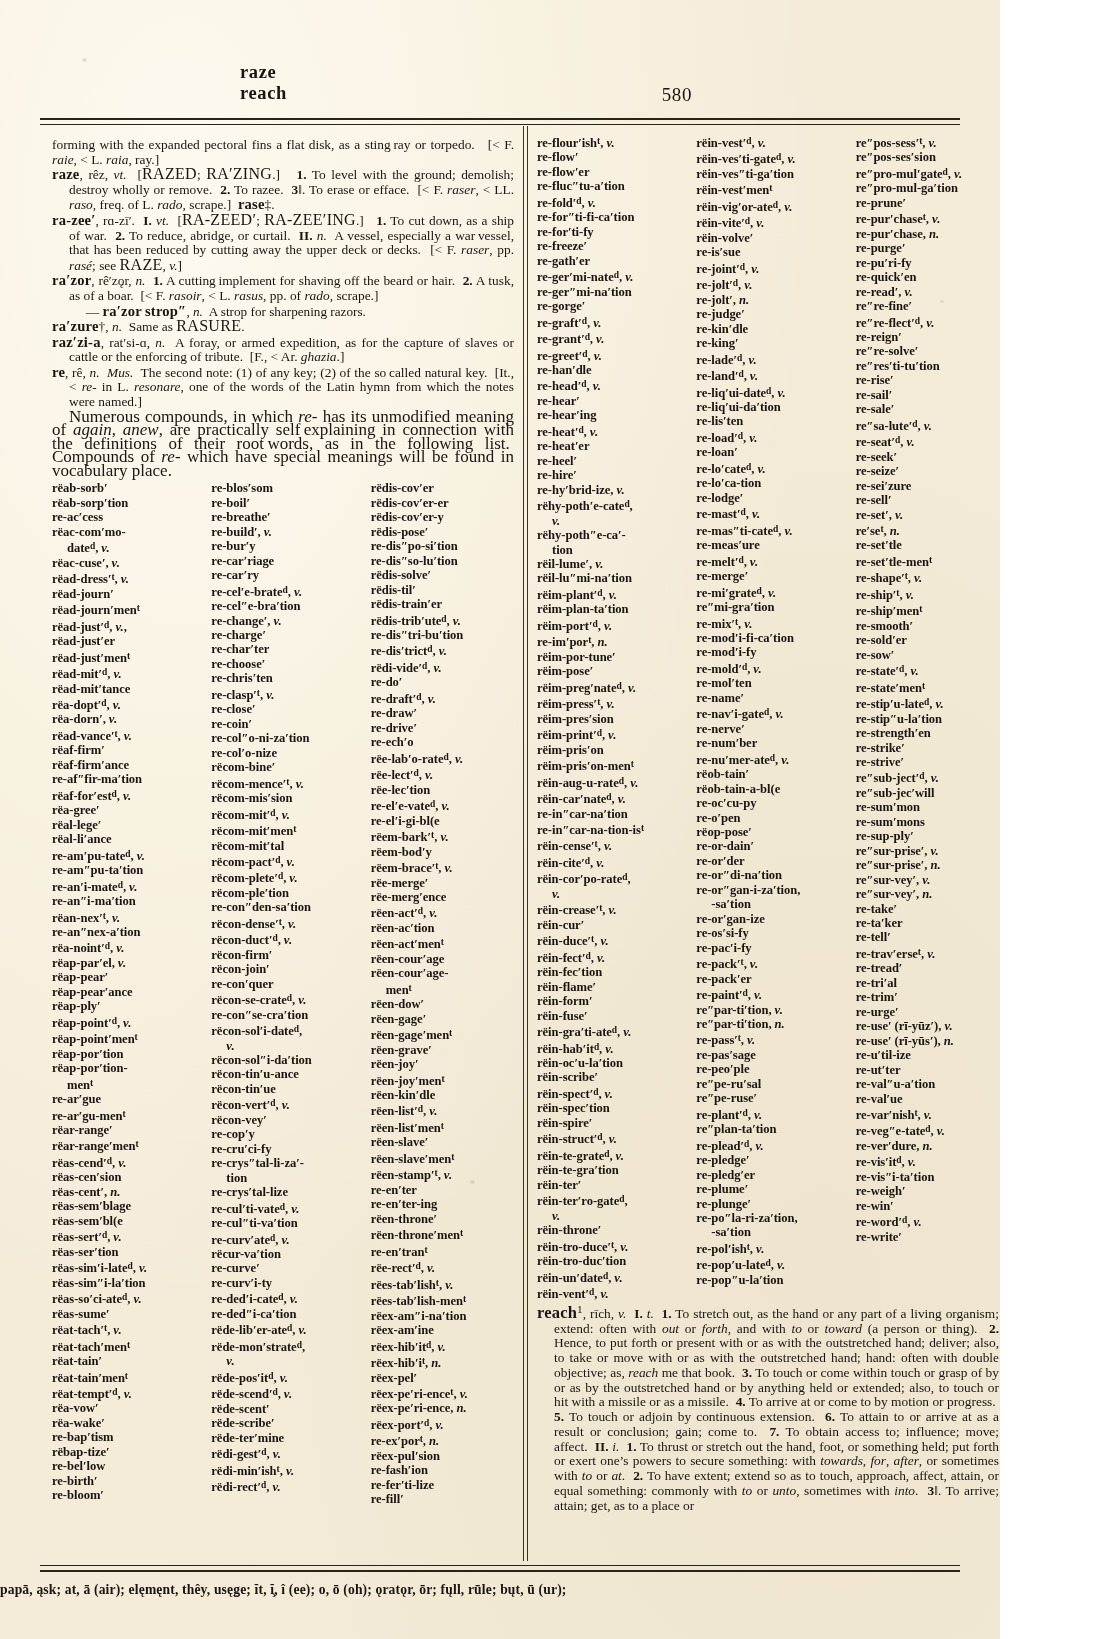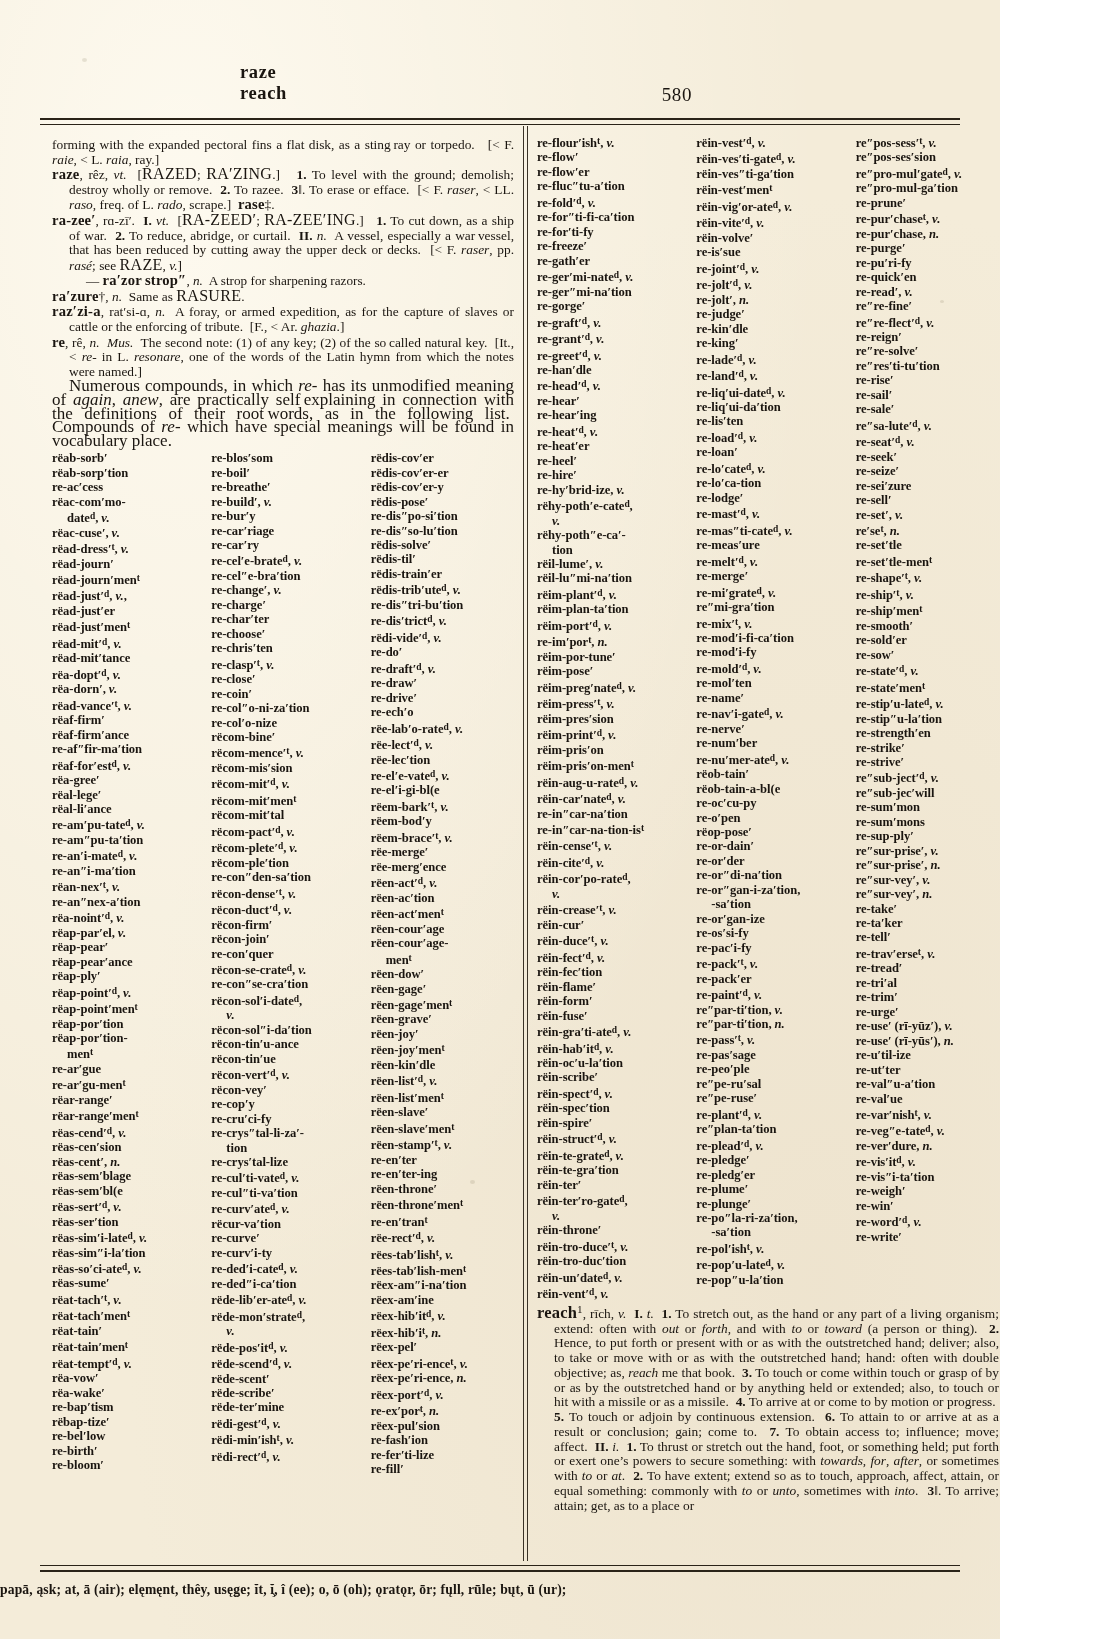--- a/index.html
+++ b/index.html
@@ -160,20 +160,21 @@
 
   <div class="rule-top"></div>
   <div class="rule-bottom"></div>
   <div class="col-divider"></div>
 
   <div class="colblock col-left">
     <div id="left-entries">
         <div class="entry flush">forming with the expanded pectoral fins a flat disk, as a sting ray or torpedo.&nbsp;&nbsp; [&lt; F. <i>raie</i>, &lt; L. <i>raia</i>, ray.]</div>
         <div class="entry"><b class="hw">raze</b>, rêz, <i>vt.</i>&nbsp; [<span class="sc">RAZED</span>; <span class="sc">RA′ZING</span>.]&nbsp;&nbsp; <b>1.</b> To level with the ground; demolish; destroy wholly or remove.&nbsp; <b>2.</b> To razee.&nbsp; <b>3</b>‖. To erase or efface.&nbsp; [&lt; F. <i>raser</i>, &lt; LL. <i>raso</i>, freq. of L. <i>rado</i>, scrape.]&nbsp; <b class="hw">rase</b>‡.</div>
         <div class="entry"><b class="hw">ra-zee′</b>, rɑ-zī′.&nbsp; <b>I.</b> <i>vt.</i>&nbsp; [<span class="sc">RA-ZEED′</span>; <span class="sc">RA-ZEE′ING</span>.]&nbsp;&nbsp; <b>1.</b> To cut down, as a ship of war.&nbsp; <b>2.</b> To reduce, abridge, or curtail.&nbsp; <b>II.</b> <i>n.</i>&nbsp; A vessel, especially a war vessel, that has been reduced by cutting away the upper deck or decks.&nbsp; [&lt; F. <i>raser</i>, pp. <i>rasé</i>; see <span class="sc">RAZE</span>, <i>v.</i>]</div>
+        <div class="entry"><b class="hw">ra′zor</b>, rê′zǫr, <i>n.</i>&nbsp; <b>1.</b> A cutting implement for shaving off the beard or hair.&nbsp; <b>2.</b> A tusk, as of a boar.&nbsp; [&lt; F. <i>rasoir</i>, &lt; L. <i>rasus</i>, pp. of <i>rado</i>, scrape.]</div>
         <div class="entry sub">— <b class="hw">ra′zor strop″</b>, <i>n.</i>&nbsp; A strop for sharpening razors.</div>
         <div class="entry"><b class="hw">ra′zure</b>†, <i>n.</i>&nbsp; Same as <span class="sc">RASURE</span>.</div>
         <div class="entry"><b class="hw">raz′zi-a</b>, rat′si-ɑ, <i>n.</i>&nbsp; A foray, or armed expedition, as for the capture of slaves or cattle or the enforcing of tribute.&nbsp; [F., &lt; Ar. <i>ghazia</i>.]</div>
         <div class="entry"><b class="hw">re</b>, rê, <i>n.</i>&nbsp; <i>Mus.</i>&nbsp; The second note: (1) of any key; (2) of the so called natural key.&nbsp; [It., &lt; <i>re-</i> in L. <i>resonare</i>, one of the words of the Latin hymn from which the notes were named.]</div>
       </div>
     <div class="note" id="compound-note">Numerous compounds, in which <i>re-</i> has its unmodified meaning of <i>again</i>, <i>anew</i>, are practically self explaining in connection with the definitions of their root words, as in the following list.&nbsp; Compounds of <i>re-</i> which have special meanings will be found in vocabulary place.</div>
     <div class="wordlist" id="left-wordlist">
         <div class="wl-col">
           <div class="wl-item">rëab-sorb′</div>
           <div class="wl-item">rëab-sorp′tion</div>

